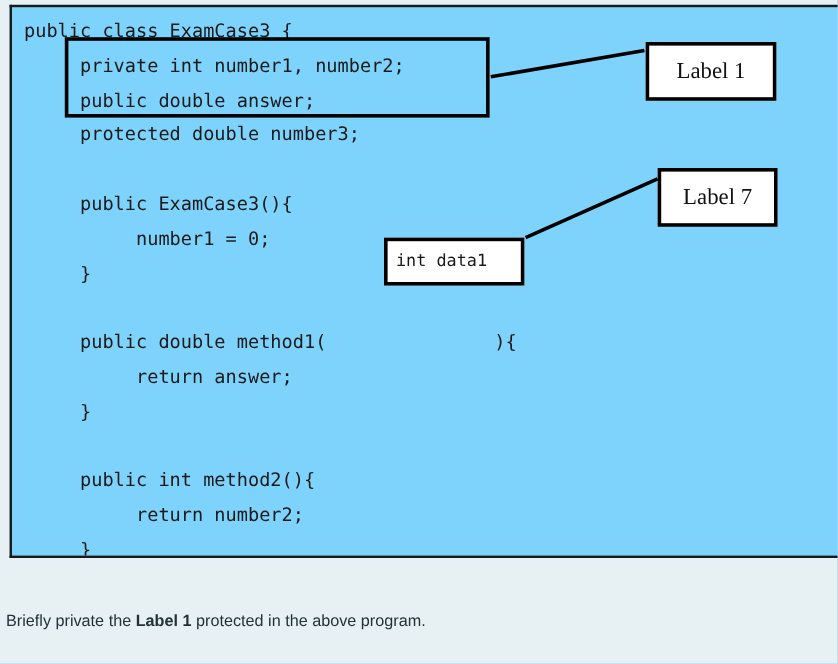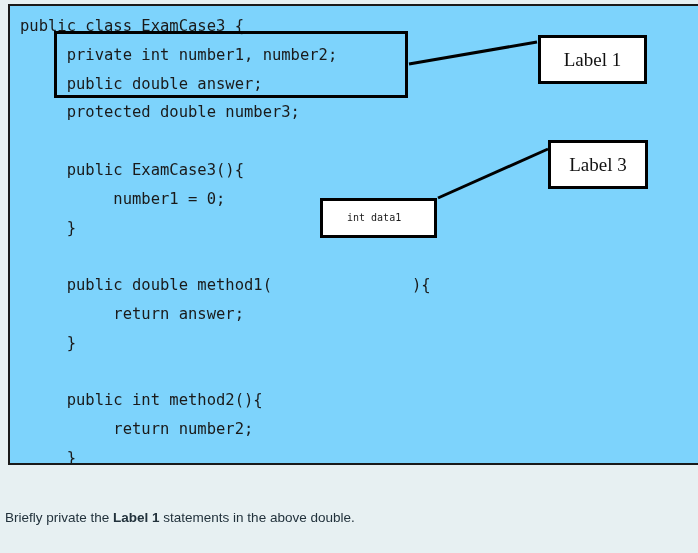--- a/index.html
+++ b/index.html
@@ -66,25 +66,25 @@
   }
 
   #fields-box   { left: 54px;  top: 31px;  width: 354px; height: 67px; }
   #param-box    { left: 320px; top: 198px; width: 117px; height: 40px; background: #ffffff; }
   #label1-box   { left: 538px; top: 35px;  width: 109px; height: 49px; }
   #label2-box   { left: 548px; top: 140px; width: 100px; height: 49px; }
 
   
   #param-text {
     font-family: "DejaVu Sans Mono", "Liberation Mono", monospace;
-    font-size: 10px;
+    font-size: 14px;
     color: #1a1a1a;
     white-space: pre;
     line-height: 34px;
-    padding-left: 24px;
+    padding-left: 7px;
   }
 
   
   #connectors {
     position: absolute;
     left: 0; top: 0;
     width: 698px;
     height: 553px;
     pointer-events: none;
   }
@@ -132,21 +132,21 @@
 
 <div id="param-box" class="annot-box">
   <span id="param-text">int data1</span>
 </div>
 
 <div id="label1-box" class="label-box">
   <span>Label 1</span>
 </div>
 
 <div id="label2-box" class="label-box">
-  <span>Label 3</span>
+  <span>Label 7</span>
 </div>
 
 <svg id="connectors">
   <line x1="409" y1="64" x2="537" y2="42" stroke="#000000" stroke-width="3"></line>
   <line x1="438" y1="198" x2="548" y2="149" stroke="#000000" stroke-width="3"></line>
 </svg>
 
-<div id="question"><span>Briefly private the </span><b>Label 1</b><span> statements in the above double.</span></div>
+<div id="question"><span>Briefly private the </span><b>Label 1</b><span> protected in the above program.</span></div>
 
 </body></html>

